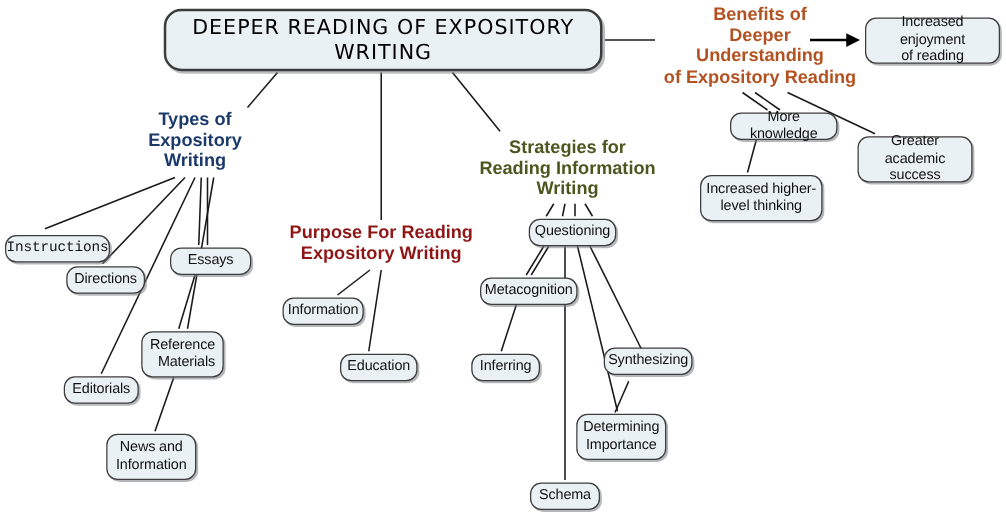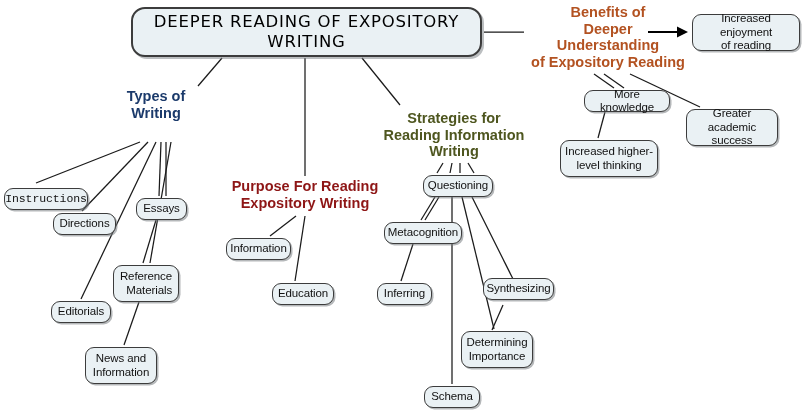--- a/index.html
+++ b/index.html
@@ -102,20 +102,21 @@
       </g>
   </svg>
 
   <div class="node root" style="left: 131px; top: 7px; width: 351px; height: 50px;">
     <span>DEEPER READING OF EXPOSITORY WRITING</span>
   </div>
 
   <div id="cat-layer">
       <div class="cat" style="left: 101px; top: 88px; width: 110px; color: rgb(27, 58, 107);">
         <div>Types of</div>
+        <div>Expository</div>
         <div>Writing</div>
       </div>
       <div class="cat" style="left: 230px; top: 178px; width: 150px; color: rgb(142, 22, 22);">
         <div>Purpose For Reading</div>
         <div>Expository Writing</div>
       </div>
       <div class="cat" style="left: 382px; top: 110px; width: 144px; color: rgb(78, 86, 31);">
         <div>Strategies for</div>
         <div>Reading Information</div>
         <div>Writing</div>
@@ -131,21 +132,21 @@
       <div class="node" style="left: 4px; top: 188px; width: 84px; height: 22px; font-family: Liberation Mono, monospace;">
         <div>
           <span>Instructions</span>
         </div>
       </div>
       <div class="node" style="left: 53px; top: 213px; width: 63px; height: 22px;">
         <div>
           <span>Directions</span>
         </div>
       </div>
-      <div class="node" style="left: 136px; top: 198px; width: 51px; height: 22px;">
+      <div class="node" style="left: 136px; top: 198px; width: 65px; height: 22px;">
         <div>
           <span>Essays</span>
         </div>
       </div>
       <div class="node" style="left: 51px; top: 301px; width: 60px; height: 22px;">
         <div>
           <span>Editorials</span>
         </div>
       </div>
       <div class="node" style="left: 113px; top: 265px; width: 66px; height: 37px; text-align: right;">

